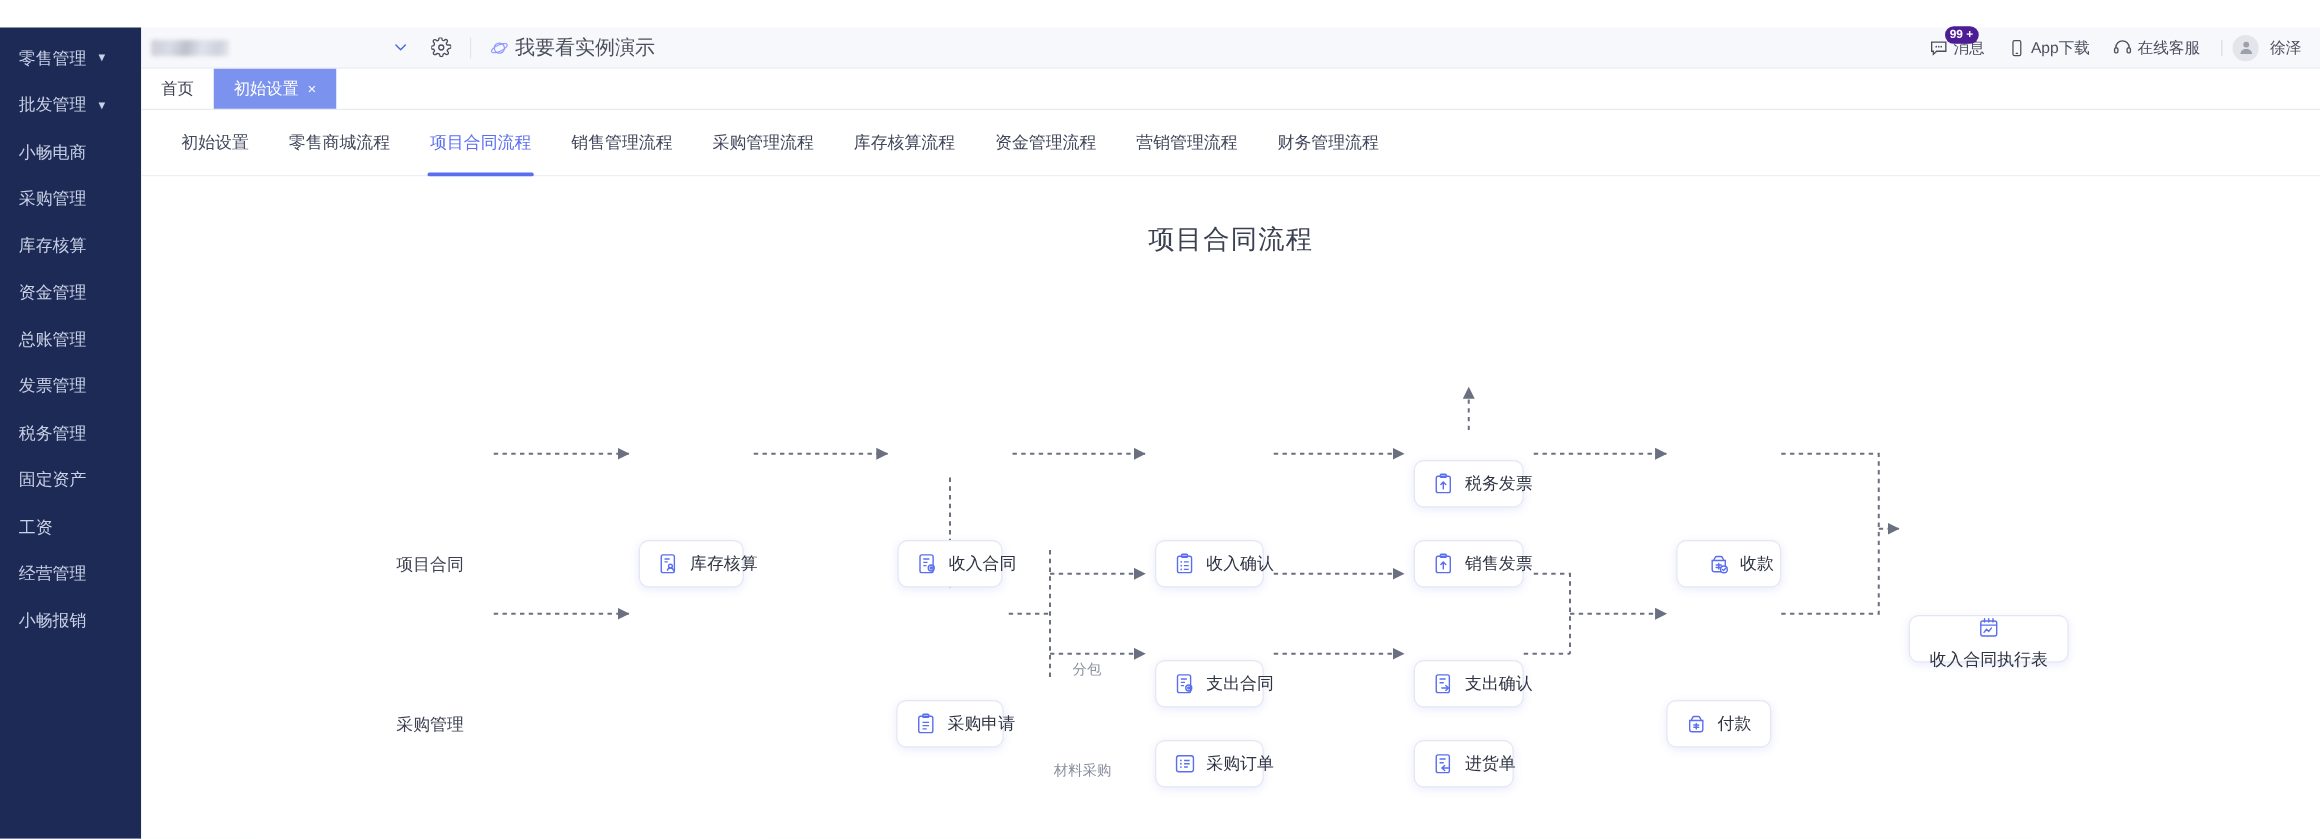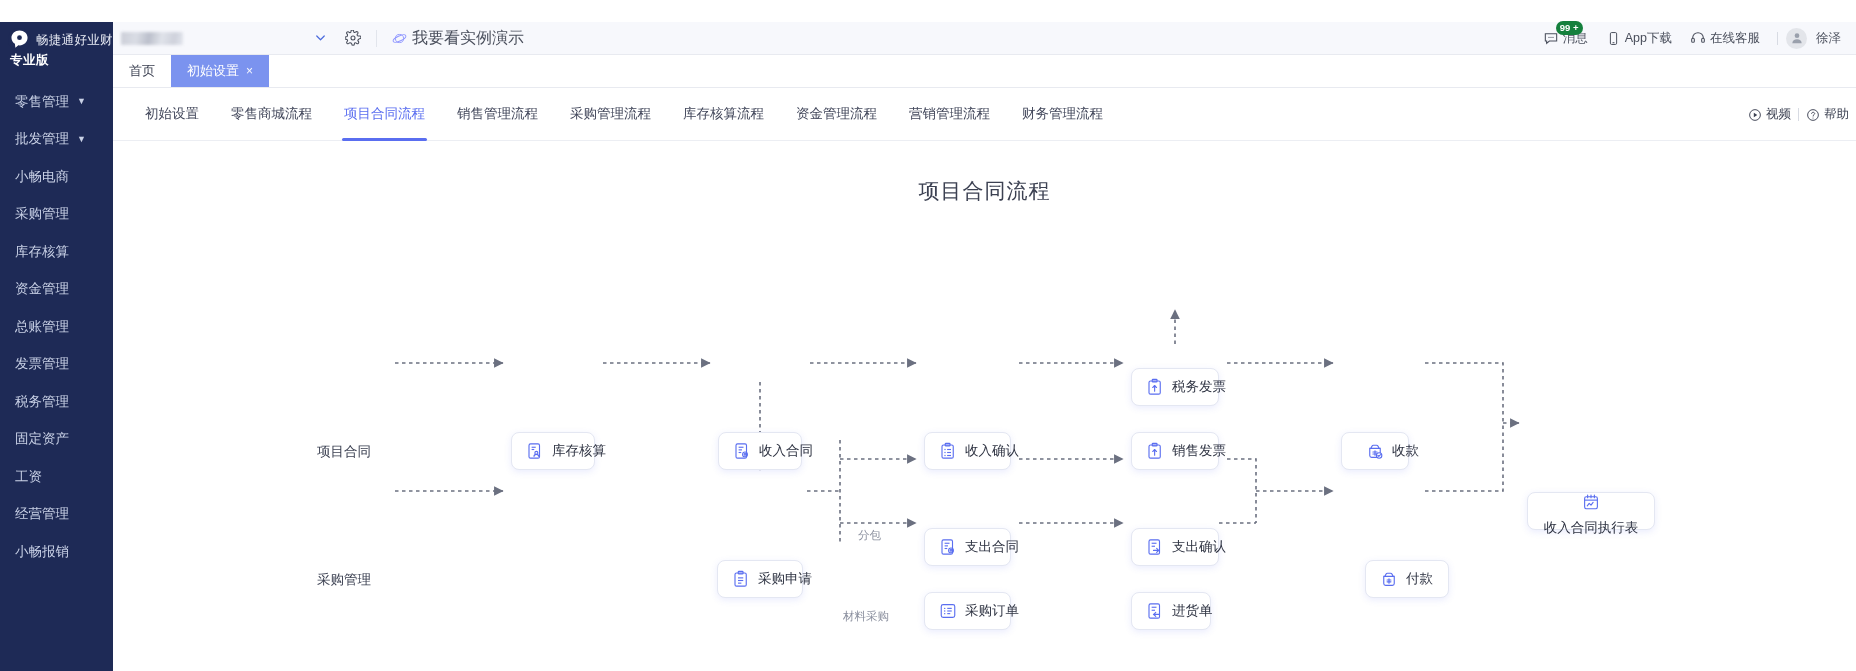--- a/index.html
+++ b/index.html
@@ -68,21 +68,21 @@
     margin-left: auto; display: flex; align-items: center;
     padding-right: 6px; gap: 0;
   }
   .tb-item {
     display: flex; align-items: center; gap: 4px;
     color: #4a4f5c; font-size: 12.5px; cursor: pointer;
     padding: 0 9px; position: relative; white-space: nowrap;
   }
   .badge {
     position: absolute; top: -9px; left: 22px;
-    background: #15803d; color: #fff; font-size: 9.5px; font-weight: 700;
+    background: #4c1d95; color: #fff; font-size: 9.5px; font-weight: 700;
     border-radius: 9px; padding: 1px 4px 1px 4px; line-height: 12px;
     white-space: nowrap;
   }
   .avatar {
     width: 21px; height: 21px; border-radius: 50%; background: #e3e5ea;
     display: flex; align-items: center; justify-content: center; margin-right: 5px;
   }
 
   
   .tabstrip {
@@ -153,32 +153,20 @@
   }
   .node-label { font-size: 13.5px; color: #2e3342; }
   .node-ico { width: 18px; height: 18px; flex: 0 0 auto; display: block; }
 </style>
 </head>
 <body>
 
 <div class="app">
 
   <aside class="sidebar">
-    <div class="logo-wrap">
-      <div class="logo-row">
-        <span class="logo-mark">
-          <svg width="23" height="23" viewBox="0 0 24 24">
-            <path d="M12 2.6c-4.6 0-8.4 3.3-8.4 7.6 0 2.6 1.4 4.9 3.6 6.3l.5 4.2 3.1-2.6c.4.05.8.08 1.2.08 4.6 0 8.4-3.3 8.4-7.9S16.6 2.6 12 2.6z" fill="#ffffff"></path>
-            <circle cx="12" cy="10.1" r="2.5" fill="#1e2a56"></circle>
-          </svg>
-        </span>
-        <span class="logo-text">畅捷通好业财</span>
-      </div>
-      <div class="logo-pro">专业版</div>
-    </div>
     <nav class="nav" id="sidebar-nav">
         <div class="nav-item">
           <span>零售管理</span>
           <span class="caret">▼</span>
         </div>
         <div class="nav-item">
           <span>批发管理</span>
           <span class="caret">▼</span>
         </div>
         <div class="nav-item">
@@ -313,38 +301,20 @@
         </div>
         <div class="stab">
           <span>资金管理流程</span>
         </div>
         <div class="stab">
           <span>营销管理流程</span>
         </div>
         <div class="stab">
           <span>财务管理流程</span>
         </div>
-        <div class="card-tools">
-        <span class="tool-link">
-          <svg width="14" height="14" viewBox="0 0 24 24" fill="none" stroke="#3c4152" stroke-width="1.6">
-            <circle cx="12" cy="12" r="9.2"></circle>
-            <path d="M10 8.3l6 3.7-6 3.7z" fill="#3c4152" stroke="none"></path>
-          </svg>
-          <span>视频</span>
-        </span>
-        <span class="tool-sep"></span>
-        <span class="tool-link">
-          <svg width="14" height="14" viewBox="0 0 24 24" fill="none" stroke="#3c4152" stroke-width="1.6">
-            <circle cx="12" cy="12" r="9.2"></circle>
-            <path d="M9.6 9.3a2.5 2.5 0 114.2 2.1c-.9.8-1.6 1.2-1.6 2.4" stroke-linecap="round"></path>
-            <circle cx="12" cy="17" r=".9" fill="#3c4152" stroke="none"></circle>
-          </svg>
-          <span>帮助</span>
-        </span>
-      </div>
     </div>
 
     <h1 class="flow-title">项目合同流程</h1>
 
     <div class="canvas" id="canvas">
       <svg class="wires" viewBox="0 0 1743 583">
         <defs>
           <marker id="ah" markerWidth="7" markerHeight="7" refX="5.6" refY="3" orient="auto">
             <path d="M0 0 L6 3 L0 6 z" fill="#6b7080"></path>
           </marker>
@@ -436,21 +406,21 @@
             <span class="node-label">收入确认</span>
           </div>
           <div class="node" style="left: 1018px; top: 344px; width: 88px;">
             <svg class="node-ico" viewBox="0 0 24 24" fill="none" stroke="#5a6ef0" stroke-width="1.5">
               <rect x="4" y="4" width="15" height="17.5" rx="2"></rect>
               <rect x="8.3" y="1.8" width="6.4" height="3.4" rx="1"></rect>
               <path d="M11.5 17.5V10.5M11.5 10l-2.6 2.7M11.5 10l2.6 2.7" stroke-linecap="round"></path>
             </svg>
             <span class="node-label">销售发票</span>
           </div>
-          <div class="node" style="left: 1228px; top: 344px; width: 68px; padding-left: 24px;">
+          <div class="node" style="left: 1228px; top: 344px; width: 84px; padding-left: 24px;">
             <svg class="node-ico" viewBox="0 0 24 24" fill="none" stroke="#5a6ef0" stroke-width="1.5">
               <path d="M5 8.5h14v9.5a2.5 2.5 0 01-2.5 2.5h-9A2.5 2.5 0 015 18z"></path>
               <path d="M6.5 8.5l1.6-3.1a2 2 0 011.8-1.1h4.2a2 2 0 011.8 1.1l1.6 3.1"></path>
               <path d="M9.2 13.4h5.6M9.2 16h5.6M12 11.6v6" stroke-linecap="round"></path>
               <circle cx="17.5" cy="18" r="3.6" fill="#fff"></circle>
               <path d="M15.8 18l1.3 1.3 2.3-2.5" stroke-linecap="round" stroke-linejoin="round"></path>
             </svg>
             <span class="node-label">收款</span>
           </div>
           <div class="node" style="left: 811px; top: 440px; width: 87px;">
@@ -487,21 +457,21 @@
           <div class="node" style="left: 604px; top: 472px; width: 86px;">
             <svg class="node-ico" viewBox="0 0 24 24" fill="none" stroke="#5a6ef0" stroke-width="1.5">
               <rect x="4" y="4" width="15" height="17.5" rx="2"></rect>
               <rect x="8.3" y="1.8" width="6.4" height="3.4" rx="1"></rect>
               <line x1="8" y1="10.5" x2="15" y2="10.5"></line>
               <line x1="8" y1="14" x2="15" y2="14"></line>
               <line x1="8" y1="17.5" x2="12.5" y2="17.5"></line>
             </svg>
             <span class="node-label">采购申请</span>
           </div>
-          <div class="node" style="left: 1252px; top: 472px; width: 84px;">
+          <div class="node" style="left: 1220px; top: 472px; width: 84px;">
             <svg class="node-ico" viewBox="0 0 24 24" fill="none" stroke="#5a6ef0" stroke-width="1.5">
               <path d="M5 8.5h14v9.5a2.5 2.5 0 01-2.5 2.5h-9A2.5 2.5 0 015 18z"></path>
               <path d="M6.5 8.5l1.6-3.1a2 2 0 011.8-1.1h4.2a2 2 0 011.8 1.1l1.6 3.1"></path>
               <path d="M9.4 13.3h5.2M9.4 15.8h5.2M12 11.6v6.1" stroke-linecap="round"></path>
             </svg>
             <span class="node-label">付款</span>
           </div>
           <div class="node" style="left: 811px; top: 504px; width: 87px;">
             <svg class="node-ico" viewBox="0 0 24 24" fill="none" stroke="#5a6ef0" stroke-width="1.5">
               <rect x="3" y="3.5" width="18" height="17" rx="2.5"></rect>

